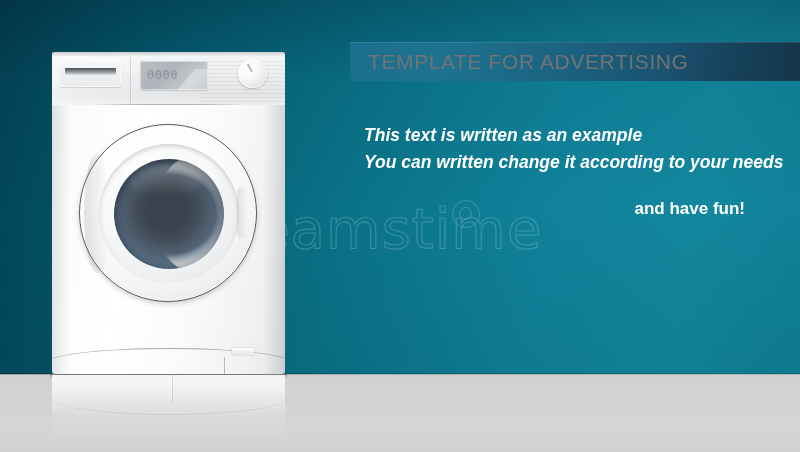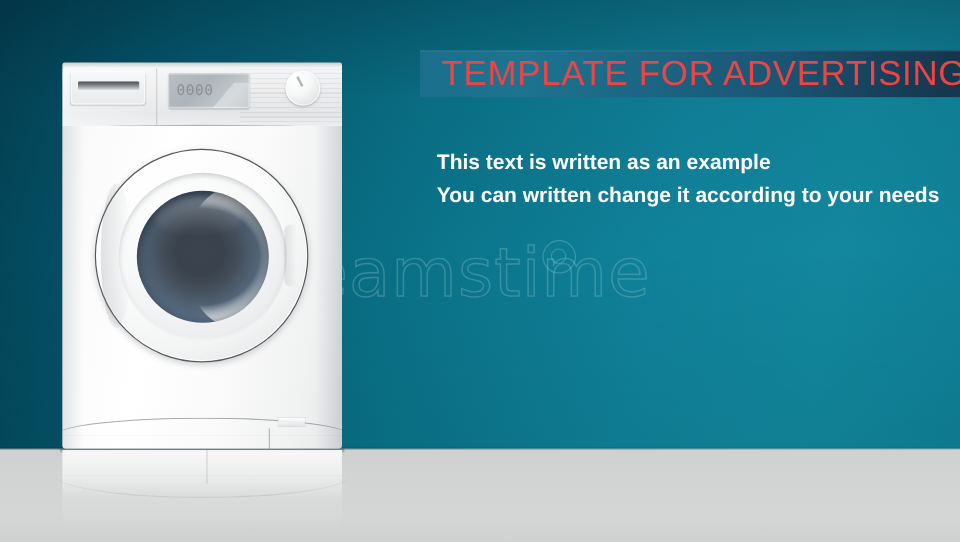--- a/index.html
+++ b/index.html
@@ -52,39 +52,39 @@
     width: 450px; height: 39px;
     background: linear-gradient(95deg, #1b6f8c 0%, #1d7390 20%, #1b6482 45%, #1a5472 68%, #17405a 86%, #15364c 100%);
     box-shadow: inset 0 1px 0 rgba(255,255,255,0.10);
   }
   .banner-text {
     position: absolute;
     left: 368px; top: 44px;
     width: 430px;
     height: 36px;
     line-height: 36px;
-    color: #ef4444;
-    font-size: 29px;
+    color: #737373;
+    font-size: 21px;
     font-weight: normal;
     letter-spacing: 0.6px;
     white-space: nowrap;
   }
 
   
   .copy {
     position: absolute;
     left: 364px; top: 122px;
     width: 420px;
     color: #ffffff;
     font-size: 17.5px;
     font-weight: bold;
     line-height: 26px;
     white-space: nowrap;
   }
-  .copy div { margin-bottom: 1px; }
+  .copy div { margin-bottom: 1px; font-style: italic; }
 
   .tagline {
     position: absolute;
     left: 420px; top: 198px;
     width: 325px;
     text-align: right;
     color: #ffffff;
     font-size: 17px;
     font-weight: bold;
     line-height: 21px;
@@ -451,15 +451,16 @@
 
   <div class="banner"></div>
   <div class="banner-text">TEMPLATE FOR ADVERTISING</div>
 
   <div class="copy">
     <div>This text is written as an example</div>
     <div>You can written change it according to your needs</div>
   </div>
 
   <div class="tagline">
+    <div>and have fun!</div>
   </div>
 
 </div>
 
 </body></html>

